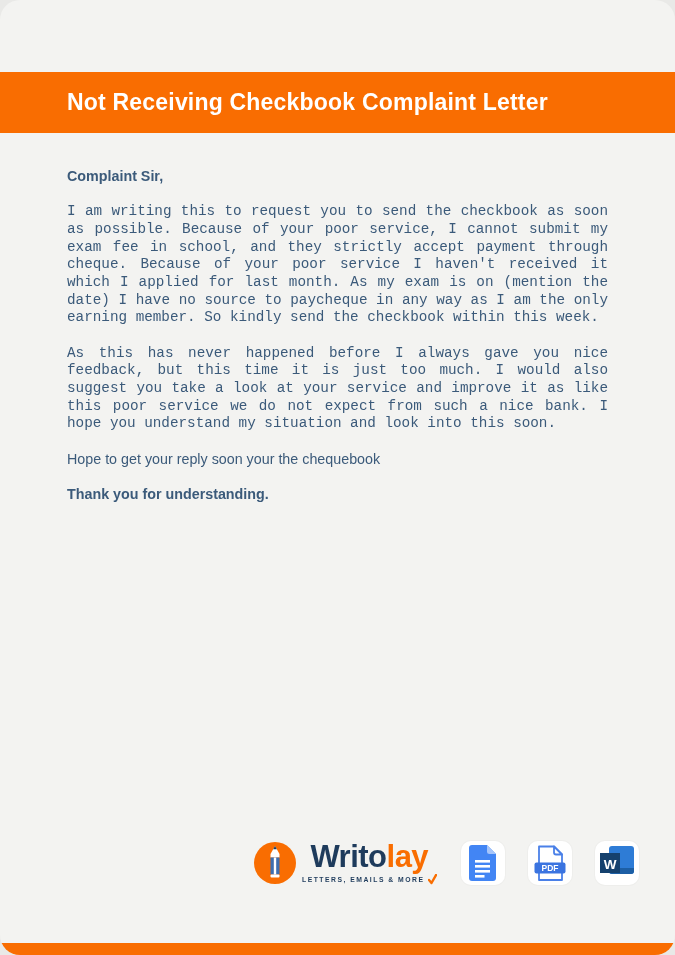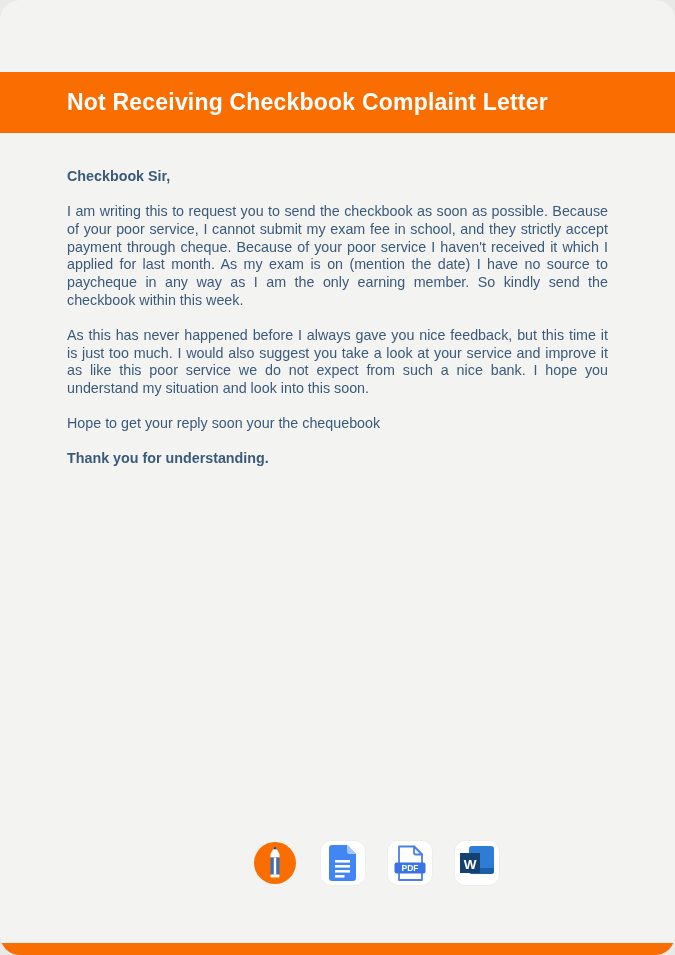--- a/index.html
+++ b/index.html
@@ -32,21 +32,21 @@
   }
   
   .letter {
     position: absolute;
     left: 67px; right: 67px; top: 168px;
     color: #3B5A7A;
     font-size: 14.3px;
     line-height: 17.7px;
   }
   .letter p { margin: 0 0 17.5px 0; }
-  .para { text-align: justify; }
+  .para { text-align: justify; font-family: Liberation Mono, monospace; }
   .bold { font-weight: bold; }
   
   .footer {
     position: absolute;
     left: 253px; top: 835px;
     height: 56px;
     display: flex;
     align-items: center;
     gap: 24px;
   }
@@ -102,40 +102,49 @@
 </head>
 <body>
 
 <div class="page">
 
   <header class="banner">
     <h1>Not Receiving Checkbook Complaint Letter</h1>
   </header>
 
   <main class="letter">
-    <p class="bold">Checkbook Sir,</p>
+    <p class="bold">Complaint Sir,</p>
     <p class="para">I am writing this to request you to send the checkbook as soon as possible. Because of your poor service, I cannot submit my exam fee in school, and they strictly accept payment through cheque. Because of your poor service I haven't received it which I applied for last month. As my exam is on (mention the date) I have no source to paycheque in any way as I am the only earning member. So kindly send the checkbook within this week.</p>
     <p class="para">As this has never happened before I always gave you nice feedback, but this time it is just too much. I would also suggest you take a look at your service and improve it as like this poor service we do not expect from such a nice bank. I hope you understand my situation and look into this soon.</p>
     <p>Hope to get your reply soon your the chequebook</p>
     <p class="bold">Thank you for understanding.</p>
   </main>
 
   <footer class="footer">
 
     <a class="brand">
       <span class="brand-mark">
         <svg width="44" height="44" viewBox="0 0 44 44">
           <circle cx="22" cy="22" r="21" fill="#F96D01"></circle>
           <path d="M22 5 L26.5 13 L17.5 13 Z" fill="#FFFFFF"></path>
           <path d="M22 5 L23.8 8.2 L20.2 8.2 Z" fill="#1E3B5C"></path>
           <rect x="17.5" y="13" width="9" height="3.5" fill="#FFFFFF"></rect>
           <rect x="17.5" y="16.5" width="9" height="17" fill="#3E6FB0"></rect>
           <rect x="20.8" y="16.5" width="2.4" height="17" fill="#FFFFFF"></rect>
           <rect x="17.5" y="33.5" width="9" height="3" rx="1" fill="#FFFFFF"></rect>
         </svg>
+      </span>
+      <span class="brand-text">
+        <span class="brand-name"><span>Writo</span><span class="orange">lay</span></span>
+        <span class="tagline">
+          <span class="tagline-text">LETTERS, EMAILS &amp; MORE</span>
+          <svg width="9" height="11" viewBox="0 0 9 11">
+            <path d="M1 6 L3.5 9 L8 1" stroke="#F96D01" stroke-width="2.4" fill="none" stroke-linecap="round" stroke-linejoin="round"></path>
+          </svg>
+        </span>
       </span>
     </a>
 
     <div class="cards">
 
       <a class="card">
         <svg width="30" height="36" viewBox="0 0 30 36">
           <path d="M4 0 H19 L28 9 V33 a3 3 0 0 1 -3 3 H4 a3 3 0 0 1 -3 -3 V3 a3 3 0 0 1 3 -3 Z" fill="#4285F4"></path>
           <path d="M19 0 L28 9 H21.5 a2.5 2.5 0 0 1 -2.5 -2.5 Z" fill="#A6C5FA"></path>
           <rect x="7" y="15" width="15" height="2.6" fill="#FFFFFF"></rect>

